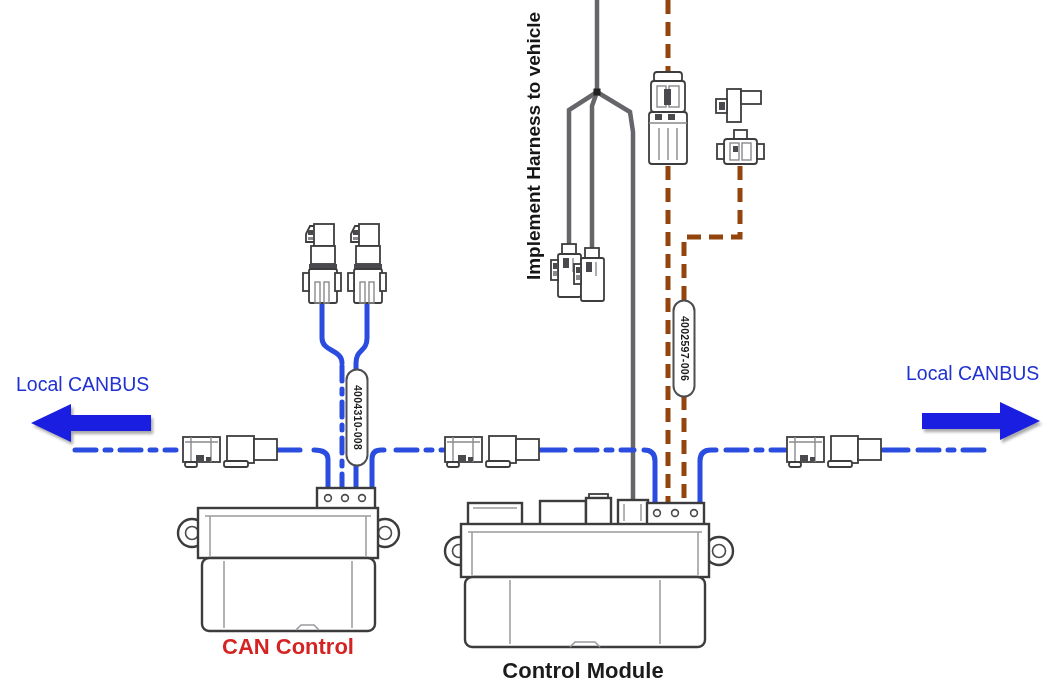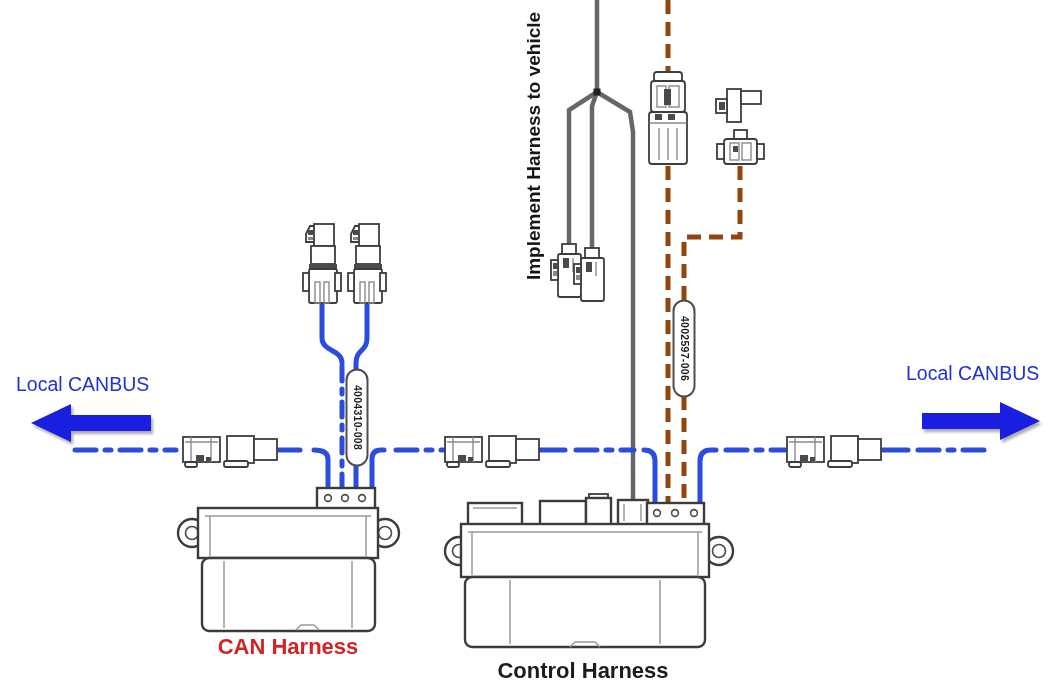--- a/index.html
+++ b/index.html
@@ -196,21 +196,21 @@
     <polygon class="arrow" points="31,423 71,404 71,415 151,415 151,431 71,431 71,442"></polygon>
     <polygon class="arrow" points="1040,421 1000,402 1000,413 922,413 922,429 1000,429 1000,440"></polygon>
   </svg>
 
   <div class="txt canbus-label" style="left:16px;top:373px;">Local CANBUS</div>
 
   <div class="txt canbus-label" style="left:906px;top:362px;">Local CANBUS</div>
 
   <div class="txt harness-label" style="left:396px;top:133px;width:280px;height:26px;transform:rotate(-90deg);">Implement Harness to vehicle</div>
 
-  <div class="txt repeater-label" style="left:196px;top:634px;width:184px;">CAN Harness</div>
-
-  <div class="txt module-label" style="left:483px;top:658px;width:200px;">Control Harness</div>
+  <div class="txt repeater-label" style="left:196px;top:634px;width:184px;">CAN Control</div>
+
+  <div class="txt module-label" style="left:483px;top:658px;width:200px;">Control Module</div>
 
   <div class="capsule" style="left:308px;top:406px;">4004310-008</div>
 
   <div class="capsule" style="left:635px;top:337px;">4002597-006</div>
 
 </div>
 
 </body></html>

